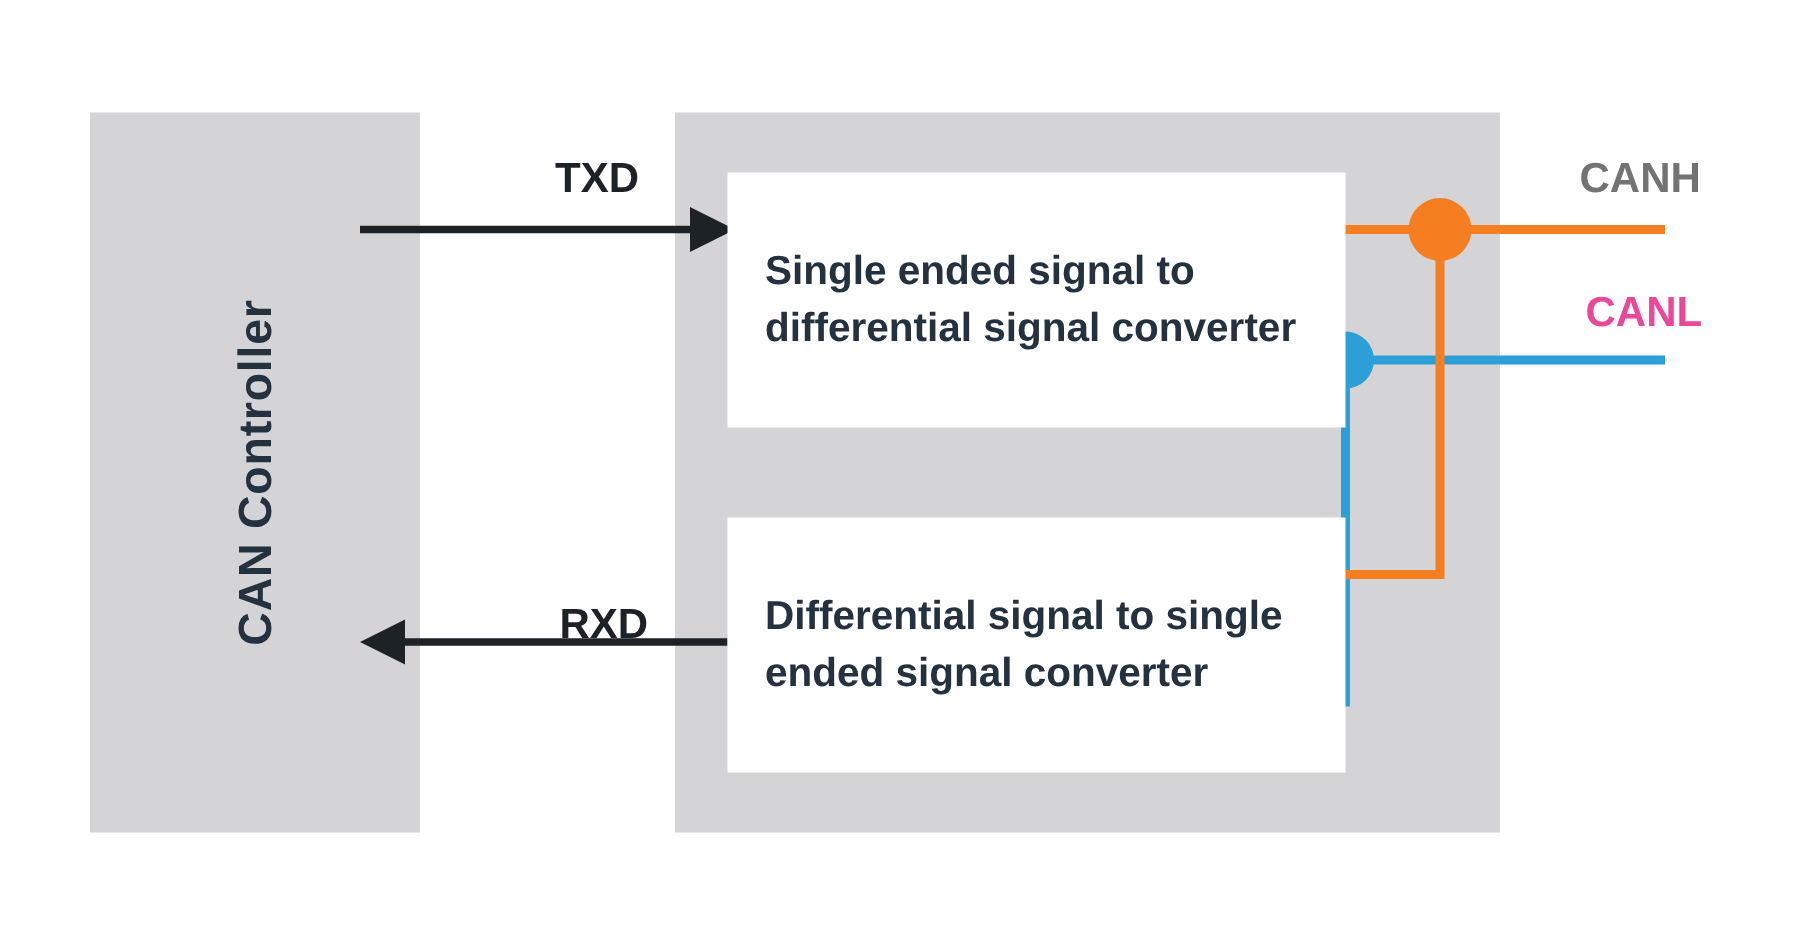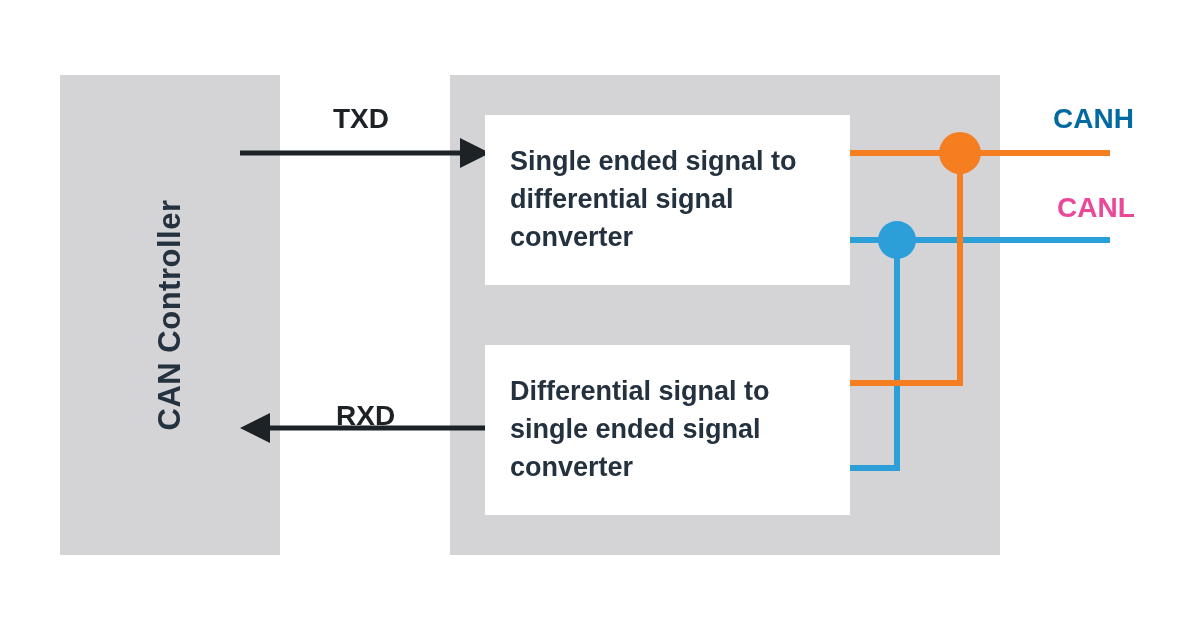--- a/index.html
+++ b/index.html
@@ -33,21 +33,21 @@
     color: #24313f;
     letter-spacing: 0.5px;
   }
   .transceiver {
     left: 450px; top: 75px;
     width: 550px; height: 480px;
   }
   .converter-box {
     position: absolute;
     background: #ffffff;
-    width: 365px;
+    width: 412px;
     left: 485px;
     height: 170px;
     display: flex;
     align-items: center;
     padding: 0 18px 0 25px;
     font-size: 27px;
     font-weight: 600;
     line-height: 1.4;
     color: #24313f;
   }
@@ -56,29 +56,30 @@
   .wire-layer {
     position: absolute;
     left: 0; top: 0;
     width: 1200px; height: 630px;
   }
   .signal-label {
     position: absolute;
     font-size: 28px;
     font-weight: 700;
     color: #1d2226;
+    margin-left: 37px;
   }
   .txd-label { left: 333px; top: 103px; }
   .rxd-label { left: 336px; top: 400px; }
   .bus-label {
     position: absolute;
     font-size: 28px;
     font-weight: 700;
   }
-  .canh-label { left: 1053px; top: 103px; color: #0369a1; }
+  .canh-label { left: 1053px; top: 103px; color: #737373; }
   .canl-label { left: 1057px; top: 192px; color: #ec4899; }
 </style>
 </head>
 <body>
 
 <div class="canvas">
 
   <div class="block controller">
     <div class="controller-label">CAN Controller</div>
   </div>

